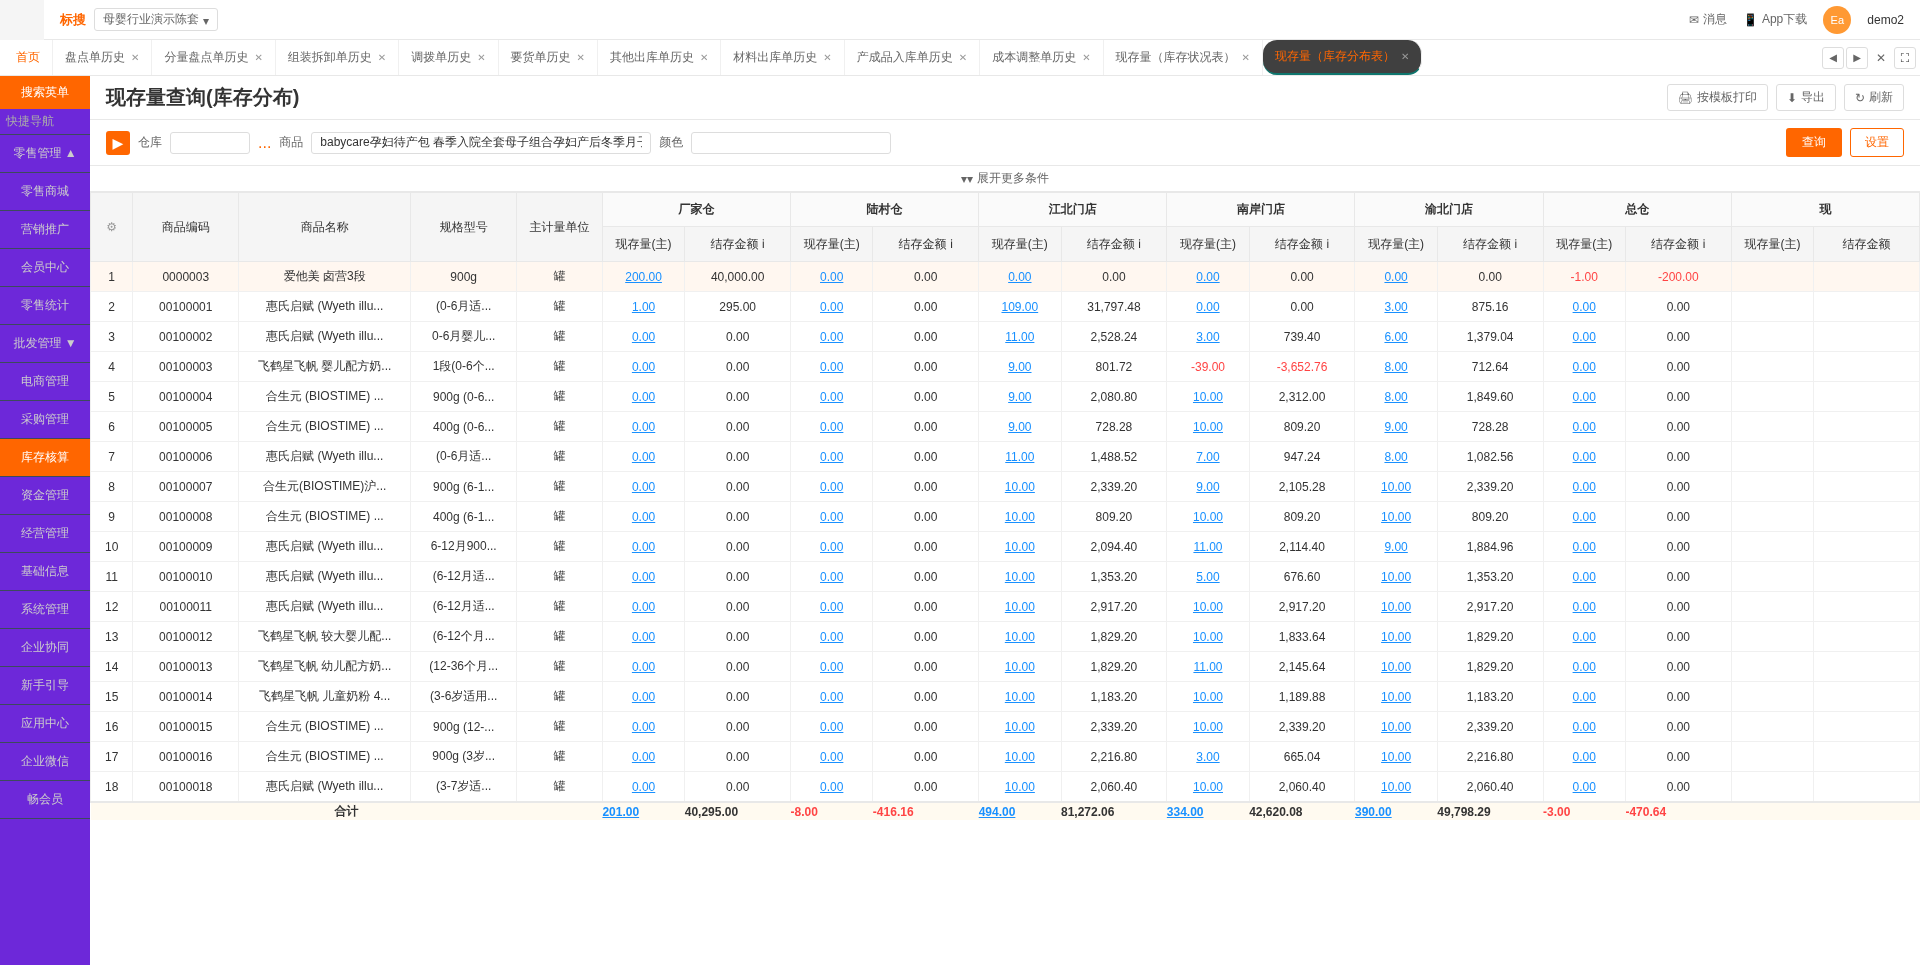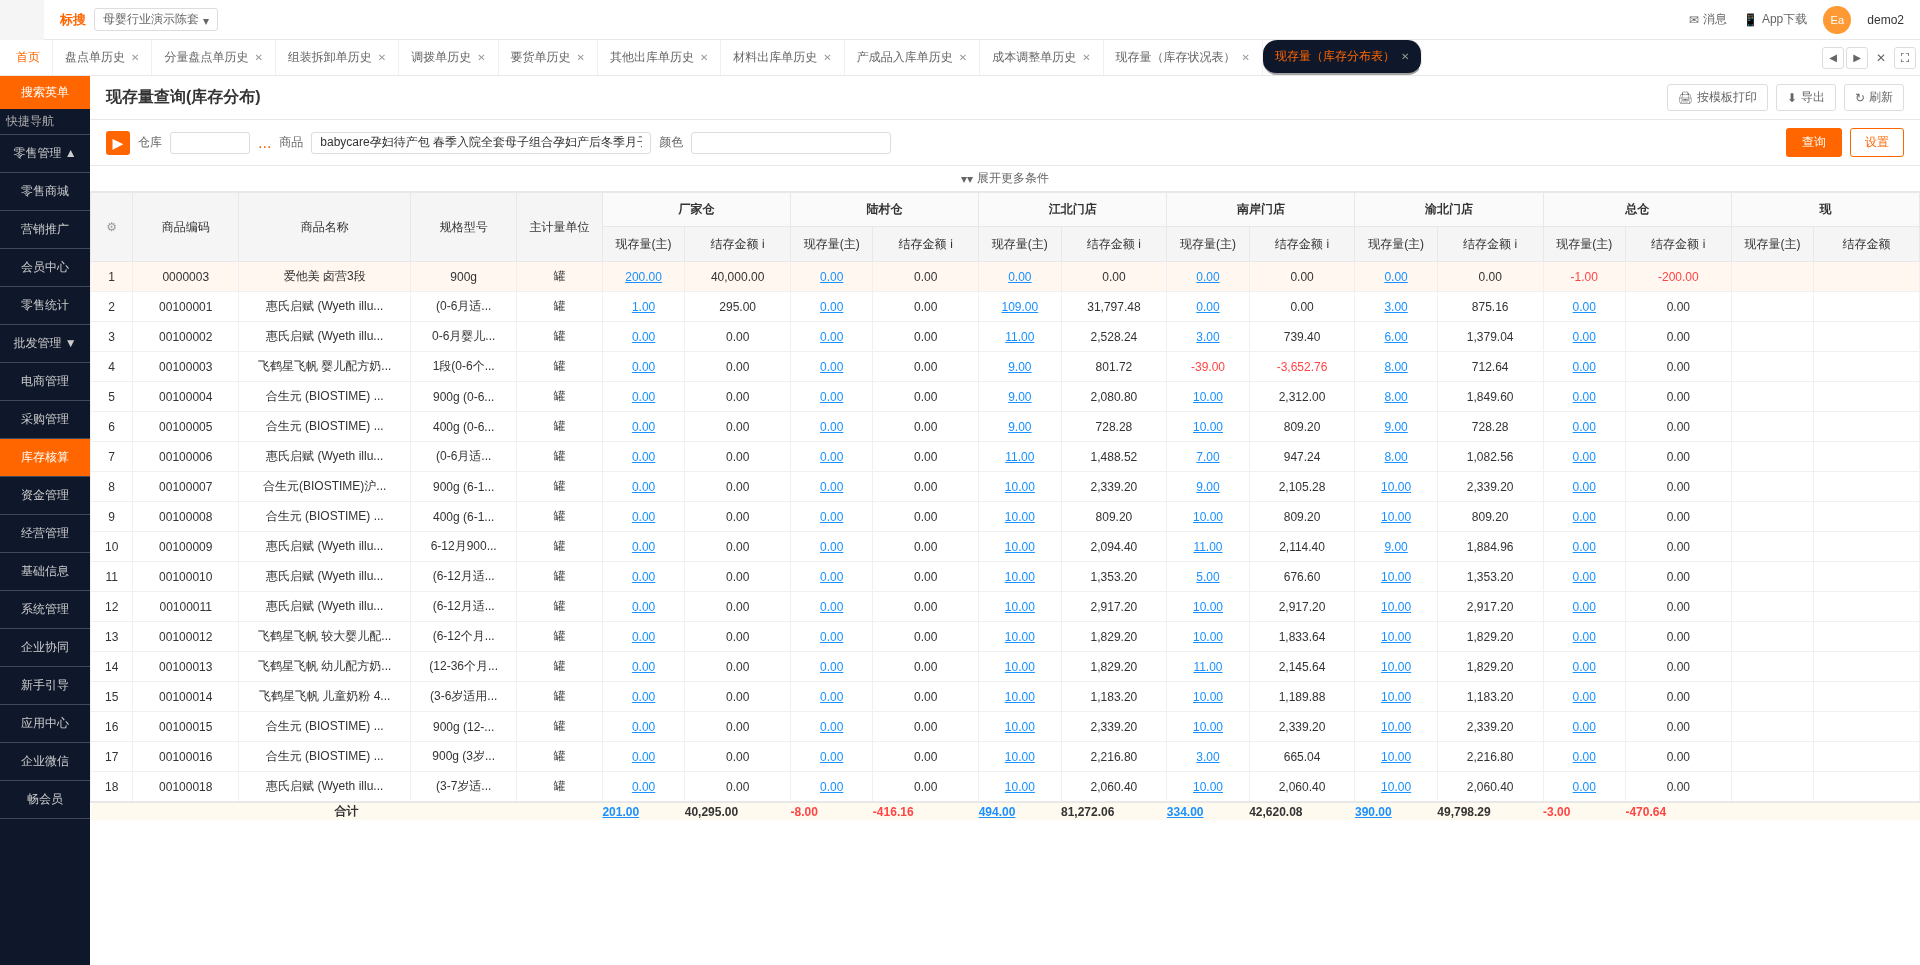--- a/index.html
+++ b/index.html
@@ -12,43 +12,43 @@
     .logo-text { color: #ff6600; font-size: 13px; font-weight: bold; }
     .org-selector { display: flex; align-items: flex-end; gap: 4px; font-size: 12px; color: #666; border: 1px solid #ddd; padding: 2px 8px; border-radius: 3px; cursor: pointer; }
     .top-bar-right { display: flex; align-items: center; gap: 16px; }
     .top-btn { display: flex; align-items: center; gap: 4px; font-size: 12px; color: #666; cursor: pointer; }
     .avatar { width: 28px; height: 28px; border-radius: 50%; background: #ff9933; display: flex; align-items: center; justify-content: center; color: white; font-size: 11px; }
 
     
     .nav-tabs { background: #fff; display: flex; align-items: center; height: 36px; border-bottom: 1px solid #e8e8e8; overflow: hidden; padding: 0 4px; }
     .nav-tab { display: flex; align-items: center; padding: 0 12px; height: 100%; font-size: 12px; color: #666; cursor: pointer; white-space: nowrap; border-right: 1px solid #f0f0f0; position: relative; }
     .nav-tab:first-child { color: #ff6600; }
-    .nav-tab.active { color: #ff6600; background: #0f172a; border-bottom: 2px solid #a3a3a3; border-radius: 14px; }
+    .nav-tab.active { color: #ff6600; background: #404040; border-bottom: 2px solid #0f766e; border-radius: 14px; }
     .nav-tab .close-x { margin-left: 6px; color: #999; font-size: 10px; }
     .nav-arrows { display: flex; gap: 2px; margin-left: auto; }
     .nav-arrow { width: 22px; height: 22px; border: 1px solid #ddd; border-radius: 3px; display: flex; align-items: center; justify-content: center; cursor: pointer; color: #666; font-size: 10px; }
     .nav-close { width: 22px; height: 22px; display: flex; align-items: center; justify-content: center; cursor: pointer; color: #666; }
     .nav-expand { width: 22px; height: 22px; border: 1px solid #ddd; border-radius: 3px; display: flex; align-items: center; justify-content: center; cursor: pointer; }
 
     
     .main-layout { display: flex; height: calc(965px - 76px); }
 
     
-    .sidebar { width: 90px; background: #0f172a; height: 100%; overflow-y: auto; flex-shrink: 0; }
+    .sidebar { width: 90px; background: #6d28d9; height: 100%; overflow-y: auto; flex-shrink: 0; }
     .sidebar-search { padding: 8px 6px; background: #ff6600; color: white; text-align: center; cursor: pointer; font-size: 12px; }
     .sidebar-nav { padding: 4px 6px; color: #aaa; text-align: left; font-size: 12px; cursor: pointer; border-bottom: 1px solid #3d4a5c; }
     .sidebar-item { padding: 10px 6px; color: #ccc; text-align: center; font-size: 12px; cursor: pointer; border-bottom: 1px solid #3d4a5c; }
     .sidebar-item.active { background: #ff6600; color: white; }
 
     
     .content { flex: 1; overflow: hidden; display: flex; flex-direction: column; }
 
     
     .page-header { background: #fff; padding: 8px 16px; display: flex; align-items: center; justify-content: space-between; border-bottom: 1px solid #e8e8e8; }
-    .page-title { font-size: 16px; font-weight: bold; color: #333; }
+    .page-title { font-size: 20px; font-weight: bold; color: #333; }
     .page-actions { display: flex; gap: 8px; }
     .page-action-btn { display: flex; align-items: center; gap: 4px; padding: 4px 10px; border: 1px solid #ddd; border-radius: 3px; cursor: pointer; font-size: 12px; color: #666; background: #fff; }
 
     
     .search-bar { background: #fff; padding: 8px 16px; border-bottom: 1px solid #e8e8e8; display: flex; align-items: center; gap: 8px; flex-wrap: wrap; }
     .search-toggle { width: 24px; height: 24px; background: #ff6600; color: white; border-radius: 3px; display: flex; align-items: center; justify-content: center; cursor: pointer; font-size: 14px; flex-shrink: 0; }
     .search-field { display: flex; align-items: center; gap: 8px; }
     .search-label { font-size: 12px; color: #666; white-space: nowrap; }
     .search-input { border: 1px solid #ddd; border-radius: 3px; padding: 3px 8px; font-size: 12px; width: 80px; }
     .search-input-long { border: 1px solid #ddd; border-radius: 3px; padding: 3px 8px; font-size: 12px; width: 340px; color: #333; }

